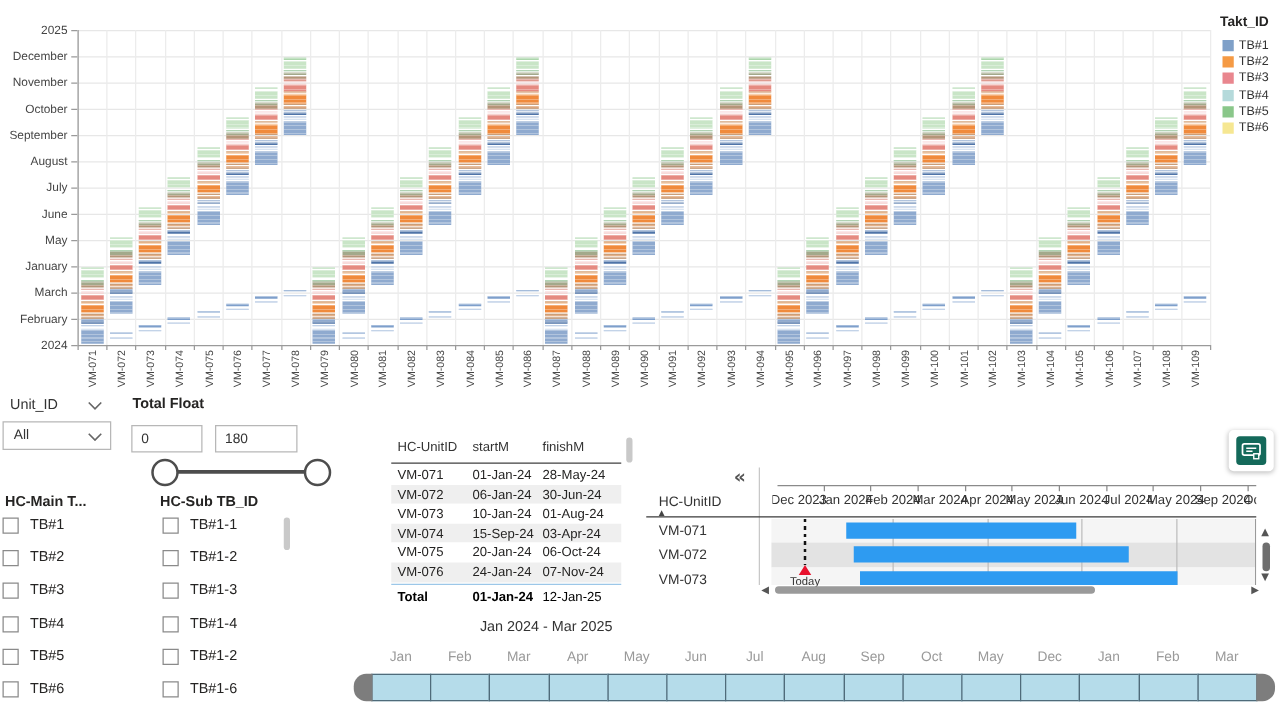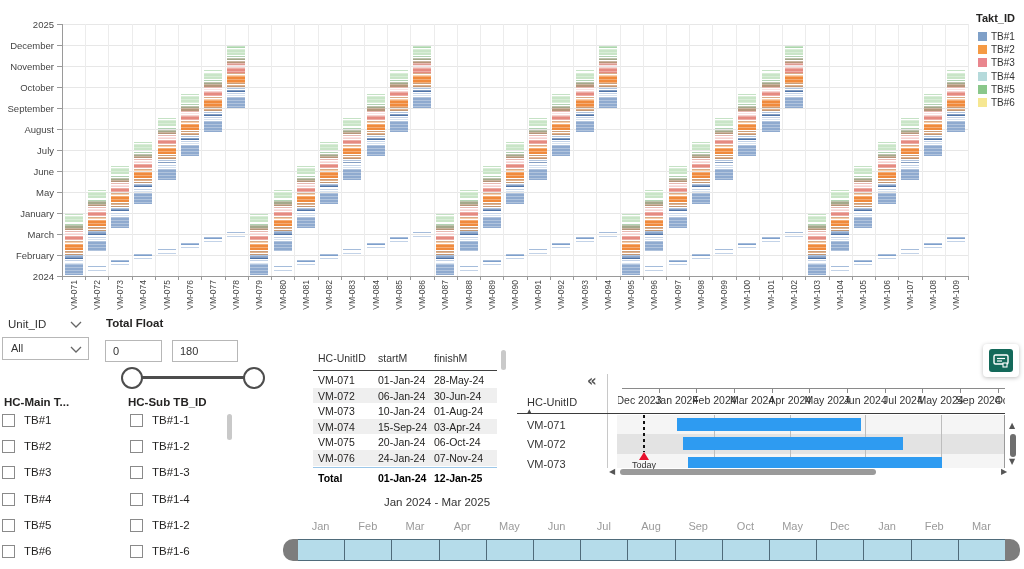--- a/index.html
+++ b/index.html
@@ -1314,21 +1314,21 @@
       </div>
       <div style="position: absolute; left: 0px; top: 106px; width: 184px; height: 15.6px; background: rgb(239, 239, 239);">
         <div style="position: absolute; left: 5px; top: 2px; font-size: 10.5px; color: rgb(37, 36, 35);">VM-076</div>
         <div style="position: absolute; left: 65px; top: 2px; font-size: 10.5px; color: rgb(37, 36, 35);">24-Jan-24</div>
         <div style="position: absolute; left: 121px; top: 2px; font-size: 10.5px; color: rgb(37, 36, 35);">07-Nov-24</div>
       </div>
       <div style="position: absolute; left: 0px; top: 122.6px; width: 184px; height: 1px; background: rgb(156, 199, 232);"></div>
       <div style="position: absolute; left: 0px; top: 125.6px; width: 184px; height: 16px;">
         <div style="position: absolute; left: 5px; top: 2px; font-size: 10.5px; font-weight: bold; color: rgb(0, 0, 0);">Total</div>
         <div style="position: absolute; left: 65px; top: 2px; font-size: 10.5px; font-weight: bold; color: rgb(0, 0, 0);">01-Jan-24</div>
-        <div style="position: absolute; left: 121px; top: 2px; font-size: 10.5px; font-weight: bold; color: rgb(0, 0, 0);">12-Jan-25</div>
+        <div style="position: absolute; left: 121px; top: 2px; font-size: 10.5px; font-weight: normal; color: rgb(0, 0, 0);">12-Jan-25</div>
       </div>
     </div>
   <div class="scrollthumb" style="left:501px;top:350px;width:5px;height:20px;"></div>
 
   <div id="gantt" class="abs" style="left:0;top:0;width:1024px;height:495px;">
     <div class="abs" style="left:983px;top:344px;width:36px;height:33px;background:#fff;border-radius:4px;box-shadow:0 1px 4px rgba(0,0,0,.25);">
       <div style="position:absolute;left:6px;top:5px;width:24px;height:23px;background:#14695A;border-radius:3px;">
         <svg width="24" height="23" viewBox="0 0 24 23">
           <rect x="5" y="6" width="14" height="9" rx="1.5" fill="none" stroke="#fff" stroke-width="1.4"></rect>
           <line x1="8" y1="9.5" x2="16" y2="9.5" stroke="#fff" stroke-width="1.2"></line>

